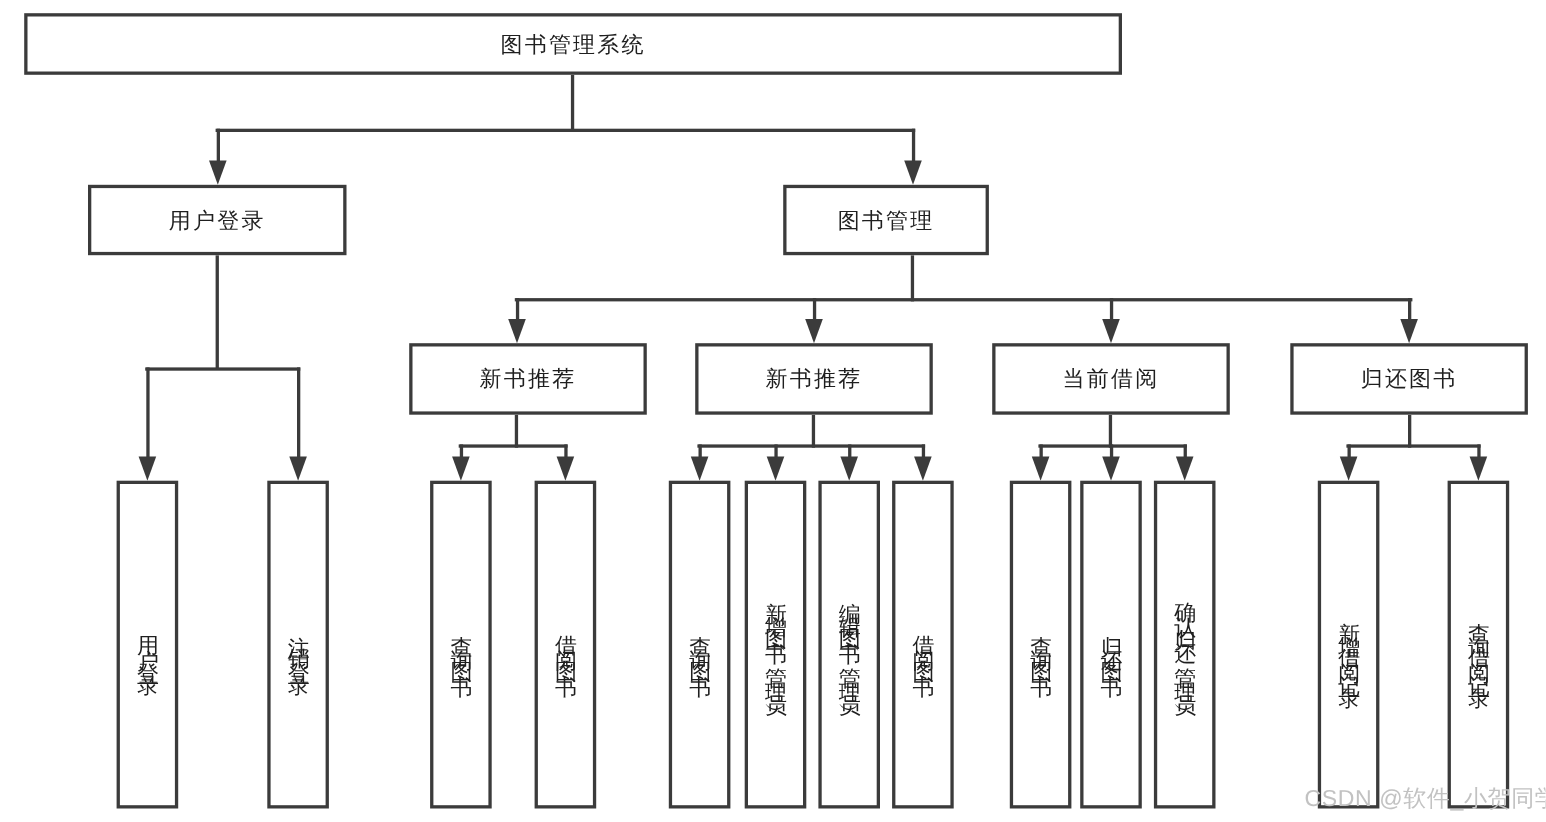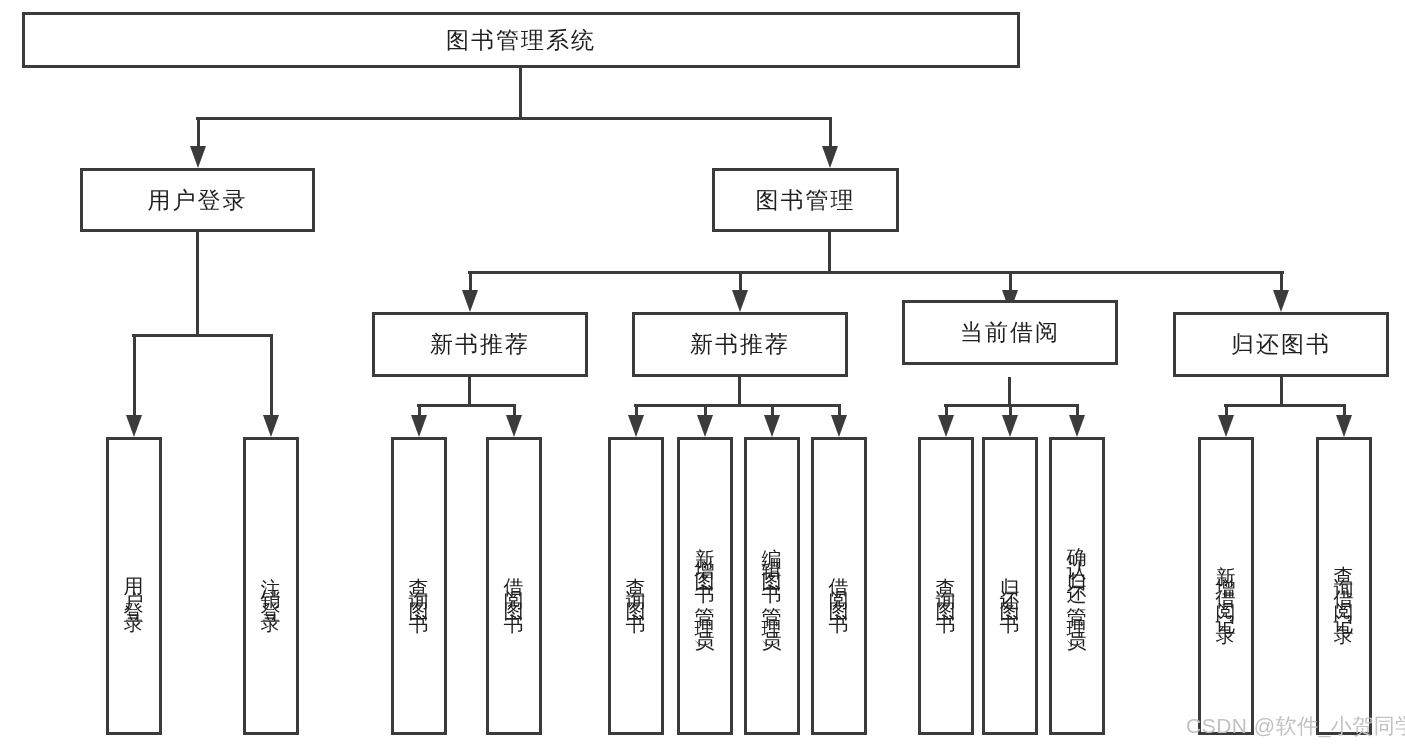--- a/index.html
+++ b/index.html
@@ -25,21 +25,21 @@
     box-sizing: border-box;
     border: 3px solid var(--line);
     background: #ffffff;
     display: flex;
     align-items: center;
     justify-content: center;
     color: var(--text);
     z-index: 2;
   }
   .hnode {
-    font-size: 23px;
+    font-size: 20px;
     letter-spacing: 2px;
     white-space: nowrap;
     font-family: Liberation Mono, monospace;
   }
   .vnode {
     writing-mode: vertical-rl;
     text-orientation: mixed;
     font-size: 20px;
     letter-spacing: 12px;
     line-height: 1;
@@ -75,21 +75,21 @@
 
 <div class="stage">
 
   <div class="node hnode" style="left:22px; top:12px; width:998px; height:56px;">图书管理系统</div>
 
   <div class="node hnode" style="left:80px; top:168px; width:235px; height:64px;">用户登录</div>
   <div class="node hnode" style="left:712px; top:168px; width:187px; height:64px;">图书管理</div>
 
   <div class="node hnode" style="left:372px; top:312px; width:216px; height:65px;">新书推荐</div>
   <div class="node hnode" style="left:632px; top:312px; width:216px; height:65px;">新书推荐</div>
-  <div class="node hnode" style="left:902px; top:300px; width:216px; height:65px;">当前借阅</div>
+  <div class="node hnode" style="left:902px; top:312px; width:216px; height:65px;">当前借阅</div>
   <div class="node hnode" style="left:1173px; top:312px; width:216px; height:65px;">归还图书</div>
 
   <div class="node vnode" style="left:106px; top:437px; width:56px; height:298px;">用户登录</div>
   <div class="node vnode" style="left:243px; top:437px; width:56px; height:298px;">注销登录</div>
 
   <div class="node vnode" style="left:391px; top:437px; width:56px; height:298px;">查询图书</div>
   <div class="node vnode" style="left:486px; top:437px; width:56px; height:298px;">借阅图书</div>
 
   <div class="node vnode" style="left:608px; top:437px; width:56px; height:298px;">查询图书</div>
   <div class="node vnode" style="left:677px; top:437px; width:56px; height:298px;">新增图书（管理员）</div>

